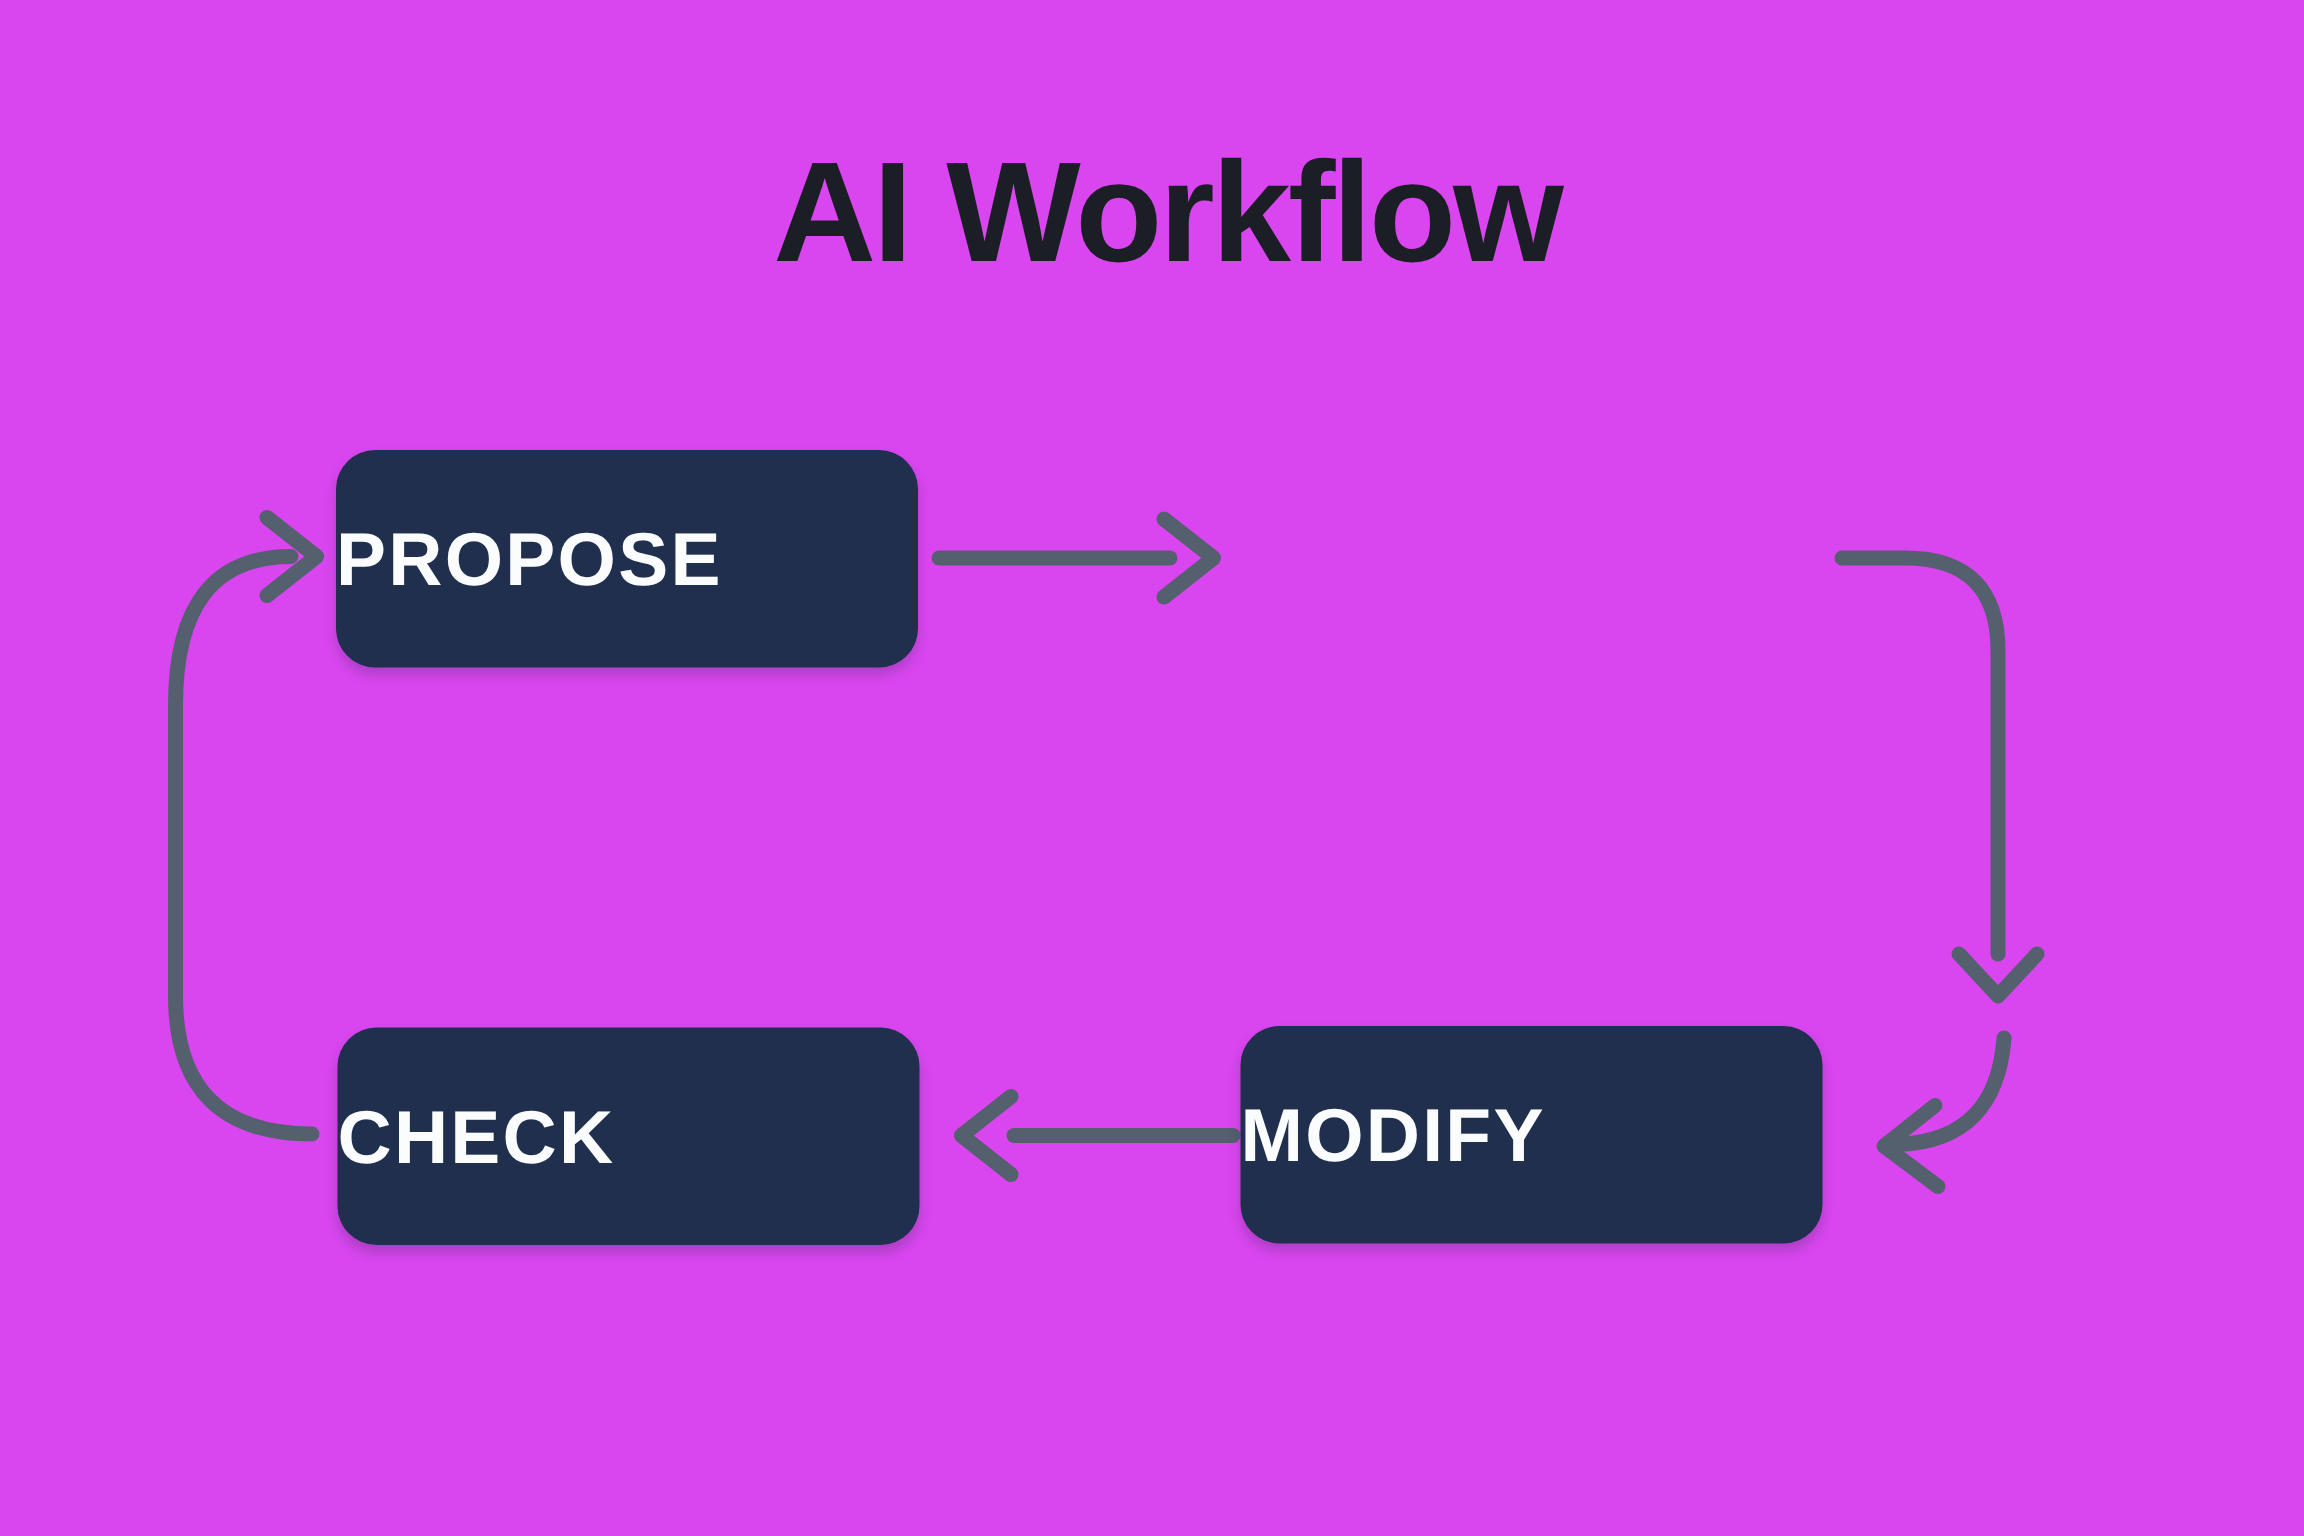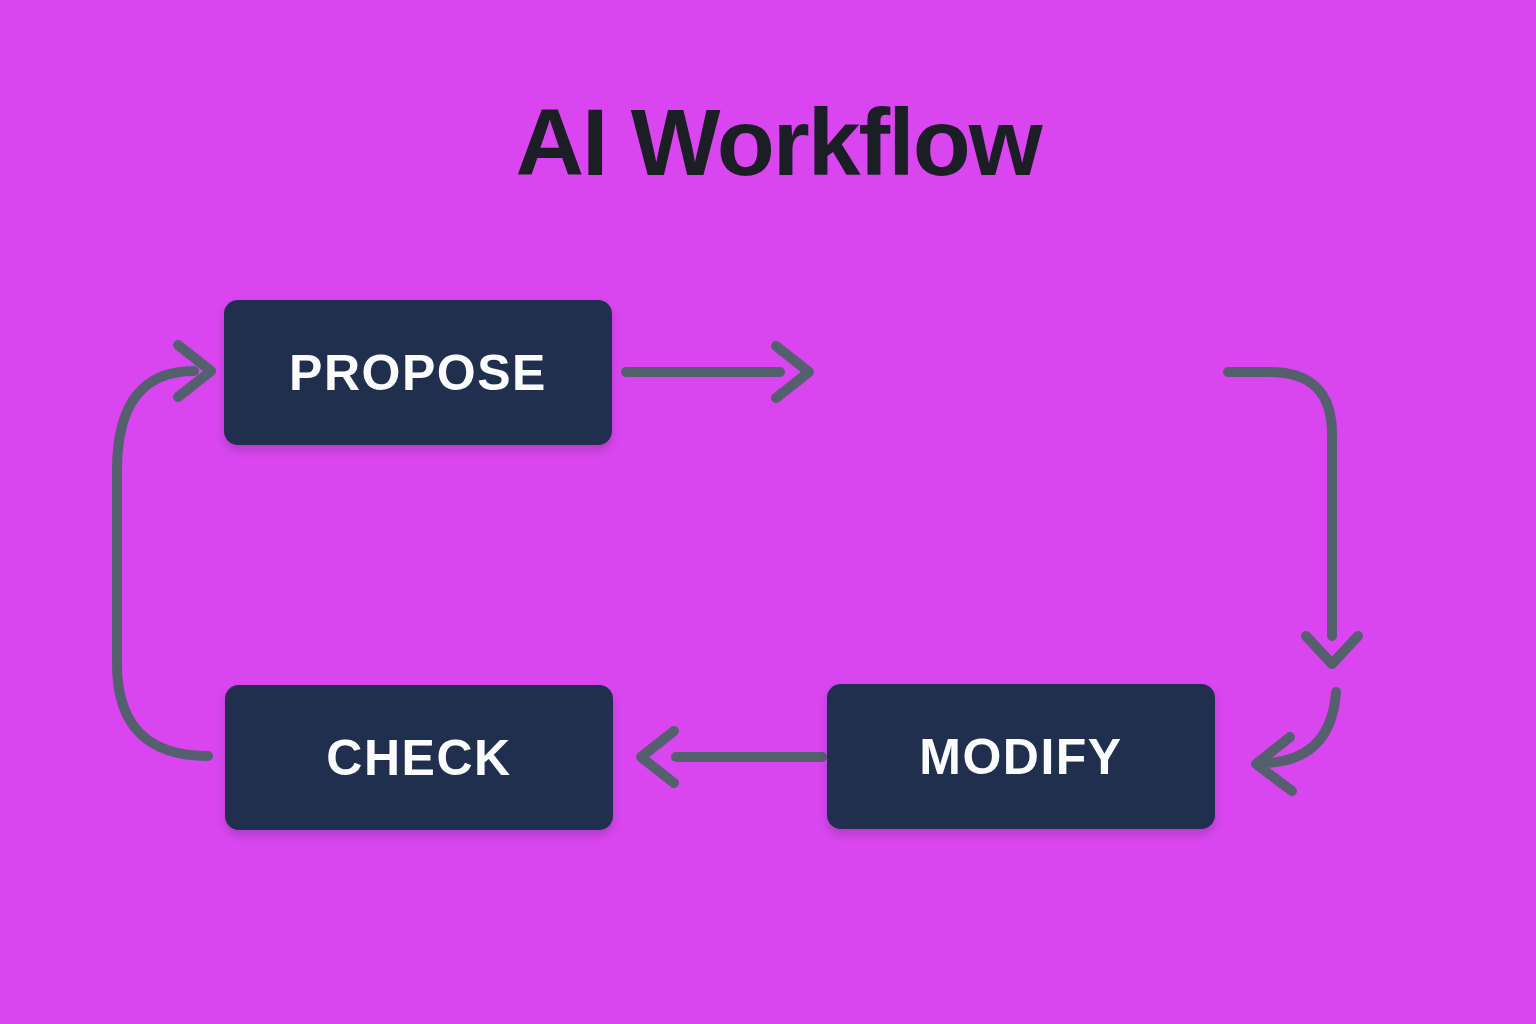--- a/index.html
+++ b/index.html
@@ -43,24 +43,24 @@
     stroke: #54606e;
     stroke-width: 10;
     stroke-linecap: round;
     stroke-linejoin: round;
   }
   .node {
     position: absolute;
     width: 388px;
     height: 145px;
     background: #202f4e;
-    border-radius: 14px;
+    border-radius: 26px;
     display: flex;
     align-items: center;
-    justify-content: center;
+    justify-content: flex-start;
     box-shadow: 0 5px 8px rgba(25, 35, 55, 0.22);
   }
   .node span {
     color: #fbfcfd;
     font-size: 50px;
     font-weight: 700;
     letter-spacing: 1.5px;
   }
   #node-propose { left: 224px; top: 300px; }
   #node-execute { left: 827px; top: 299px; }

